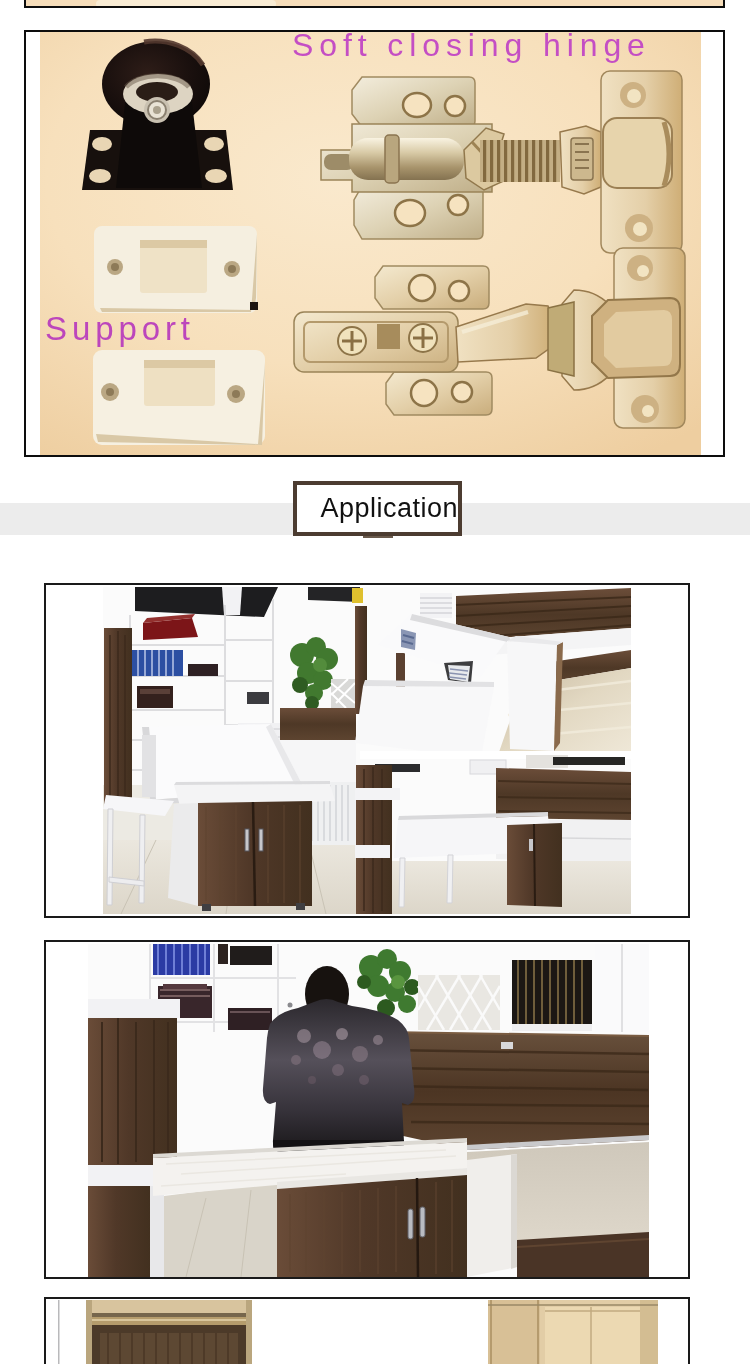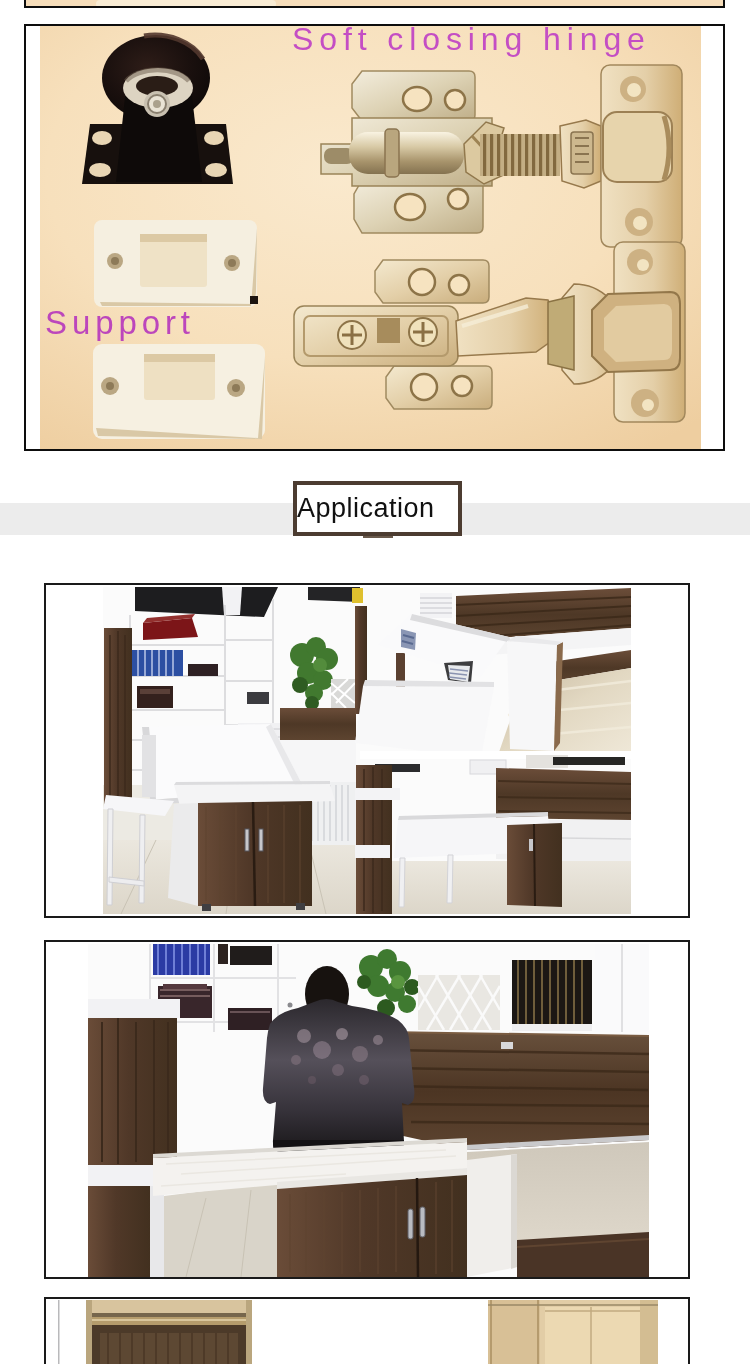--- a/index.html
+++ b/index.html
@@ -7,21 +7,21 @@
        font-family:"Liberation Sans", sans-serif;}
   .abs{position:absolute;}
 </style>
 </head>
 <body>
 
 <div class="abs" style="left:24px;top:-22px;width:701px;height:30px;border:2px solid #0d0d0d;background:#f6ddba;box-sizing:border-box;overflow:hidden;">
   <div style="position:absolute;left:70px;top:20px;width:180px;height:8px;background:#f9ecd4;border-radius:4px;"></div>
 </div>
 
-<div class="abs" style="left:24px;top:24px;width:701px;height:427px;border:2px solid #0d0d0d;background:#ffffff;box-sizing:border-box;text-align:center;">
+<div class="abs" style="left:24px;top:30px;width:701px;height:427px;border:2px solid #0d0d0d;background:#ffffff;box-sizing:border-box;text-align:center;">
 <svg width="697" height="423" viewBox="0 0 697 423">
   <defs>
     <radialGradient id="beigebg" cx="45%" cy="35%" r="80%">
       <stop offset="0%" stop-color="#fae9cd"></stop>
       <stop offset="55%" stop-color="#f7e0bc"></stop>
       <stop offset="100%" stop-color="#eeceA0"></stop>
     </radialGradient>
     <radialGradient id="wheel" cx="42%" cy="38%" r="72%">
       <stop offset="0%" stop-color="#2e1d18"></stop>
       <stop offset="55%" stop-color="#1a100e"></stop>
@@ -183,21 +183,21 @@
     <path d="M582 268 L644 266 Q654 266 654 278 L654 332 Q654 344 644 344 L582 346 L566 330 L566 284 Z" fill="#cfb180" stroke="#93774a" stroke-width="2"></path>
     <path d="M590 280 L638 278 Q646 278 646 288 L646 324 Q646 334 638 334 L590 336 L578 324 L578 292 Z" fill="#e2cba0"></path>
   </g>
 </svg>
 </div>
 
 <div class="abs" style="left:0;top:503px;width:750px;height:32px;background:#ececec;"></div>
 
 <div class="abs" style="left:363px;top:532px;width:30px;height:6px;background:#6a5a4c;"></div>
 
-<div class="abs" style="left:293px;top:481px;width:169px;height:55px;border:4px solid #4c3c31;background:#ffffff;box-sizing:border-box;text-align:left;">
+<div class="abs" style="left:293px;top:481px;width:169px;height:55px;border:4px solid #4c3c31;background:#ffffff;box-sizing:border-box;text-align:right;">
   <span style="font-size:27px;line-height:46px;color:#111;letter-spacing:0.5px;">Application</span>
 </div>
 
 <div class="abs" style="left:44px;top:583px;width:646px;height:335px;border:2px solid #1a1a1a;background:#ffffff;box-sizing:border-box;">
 <svg width="642" height="331" viewBox="0 0 642 331">
   <defs>
     <linearGradient id="wood1" x1="0" y1="0" x2="1" y2="0">
       <stop offset="0%" stop-color="#6a4c38"></stop>
           <stop offset="45%" stop-color="#503828"></stop>
           <stop offset="100%" stop-color="#42301f"></stop>

